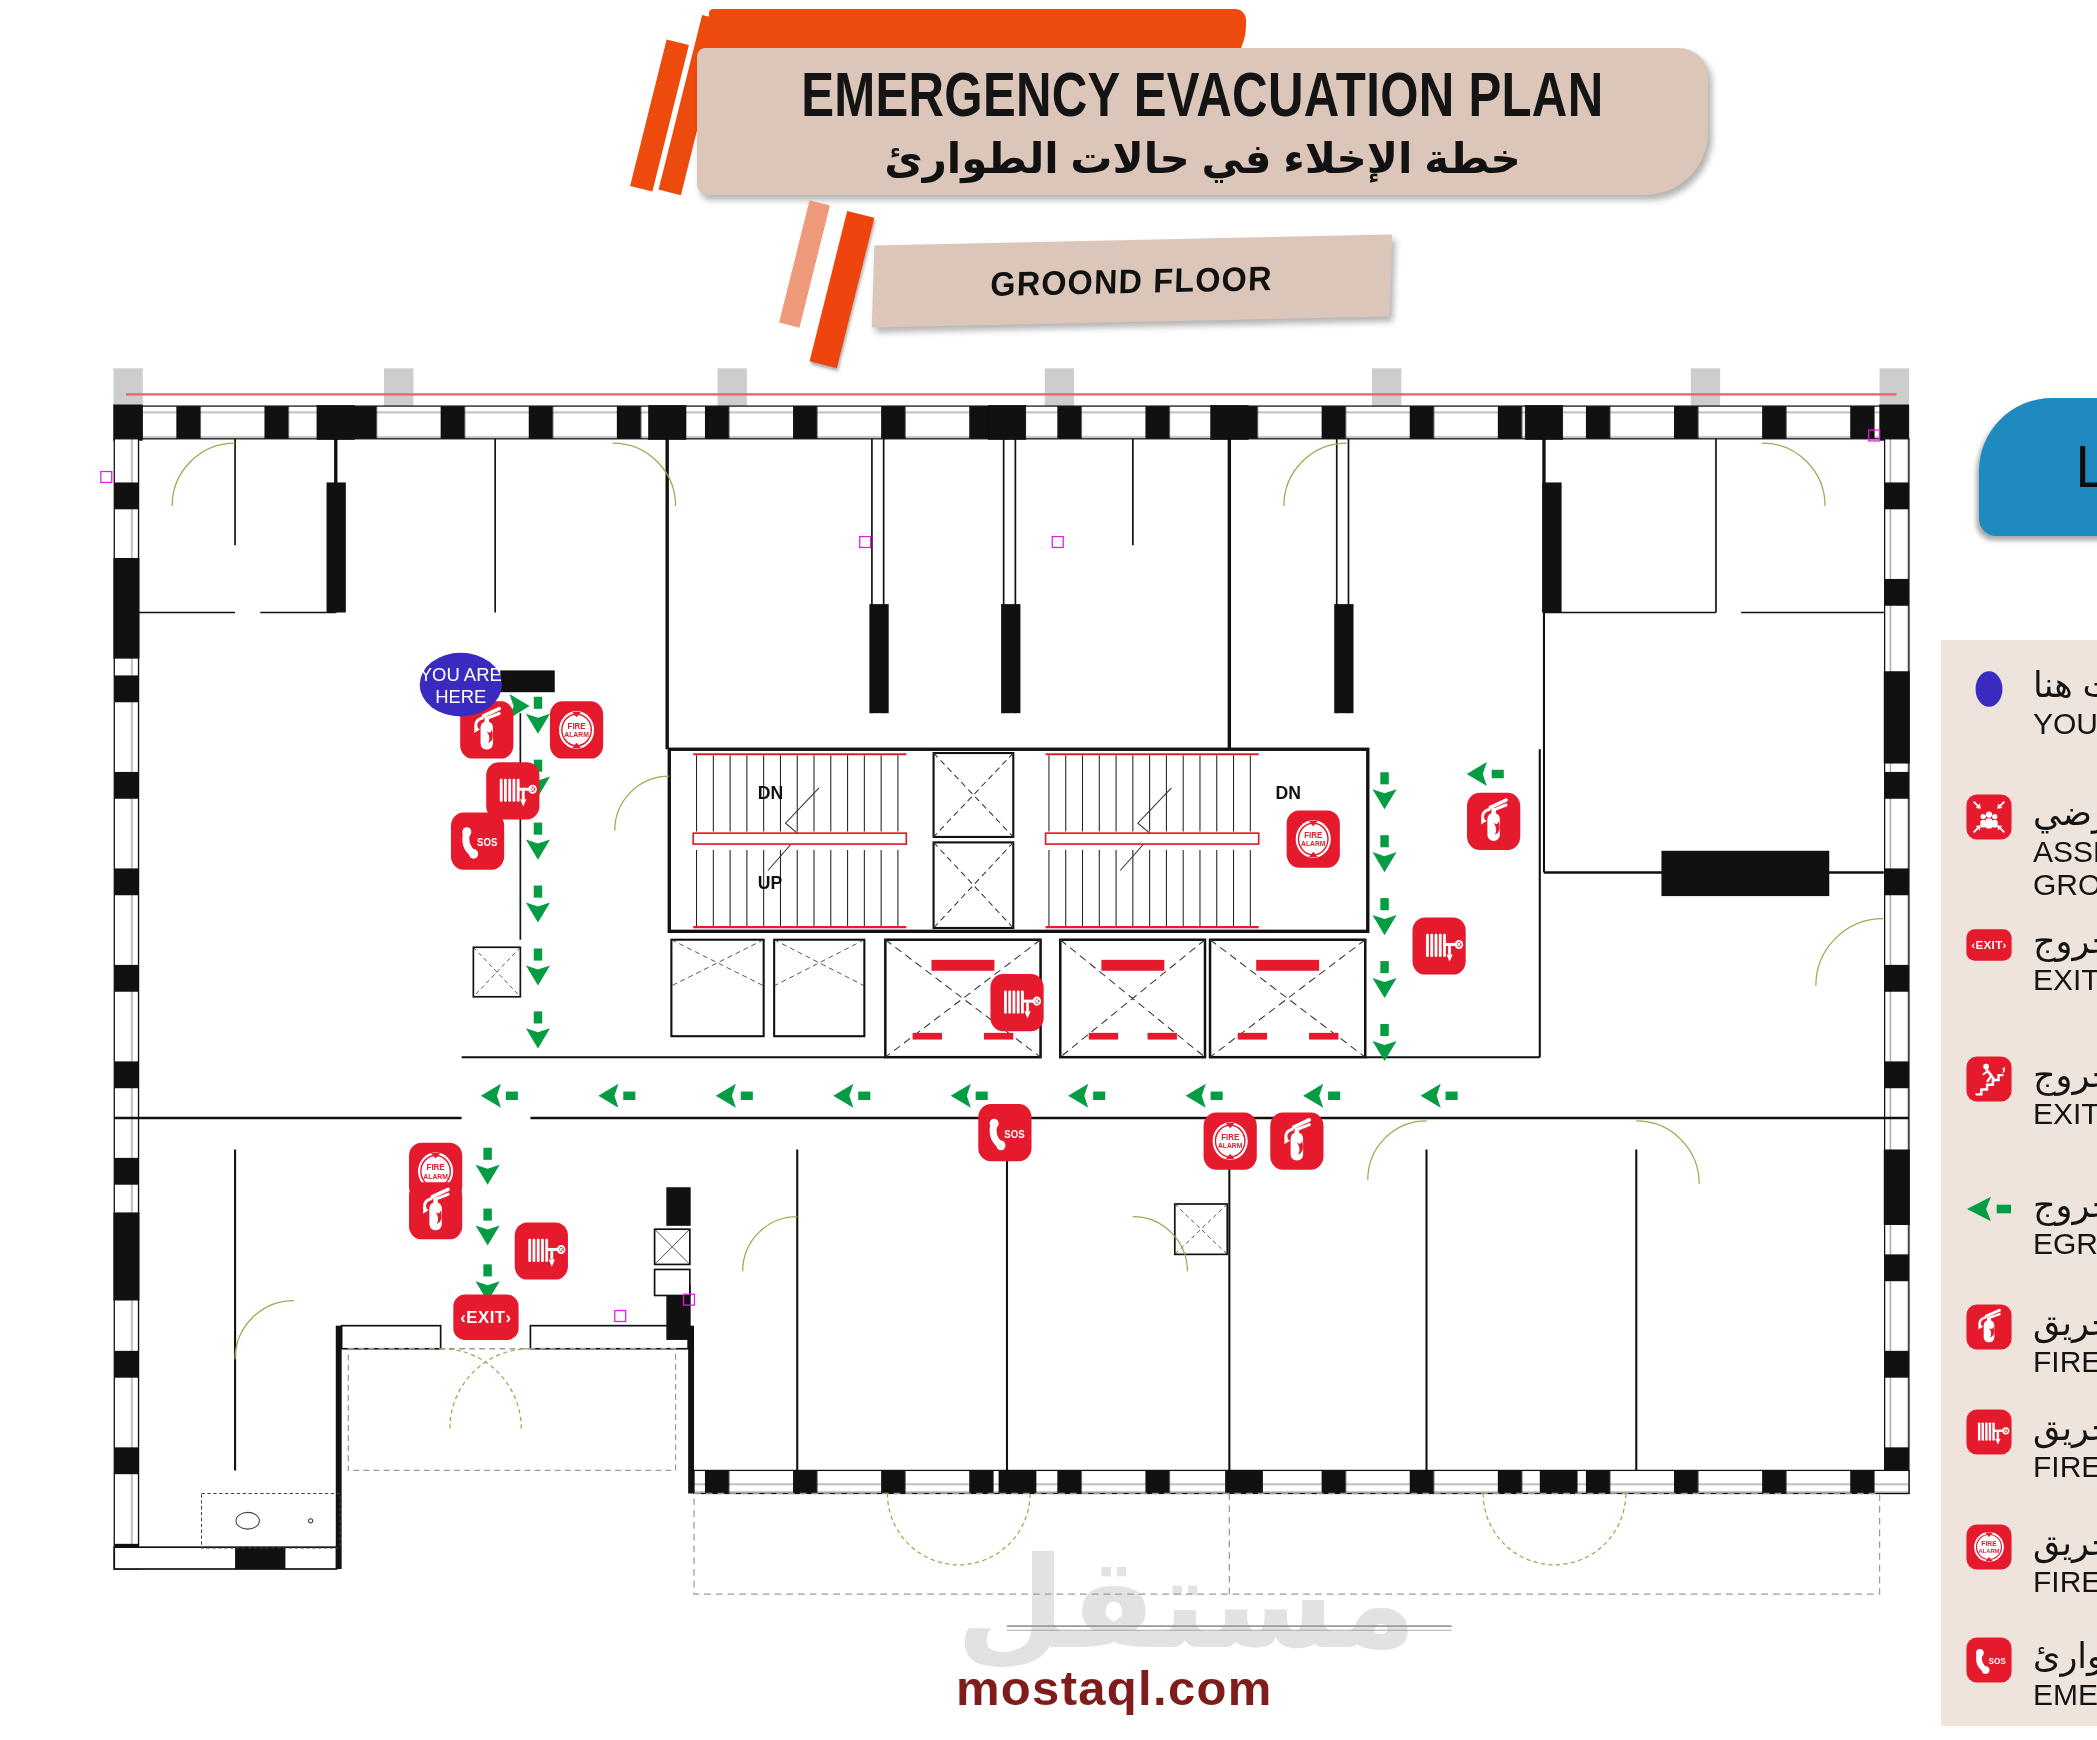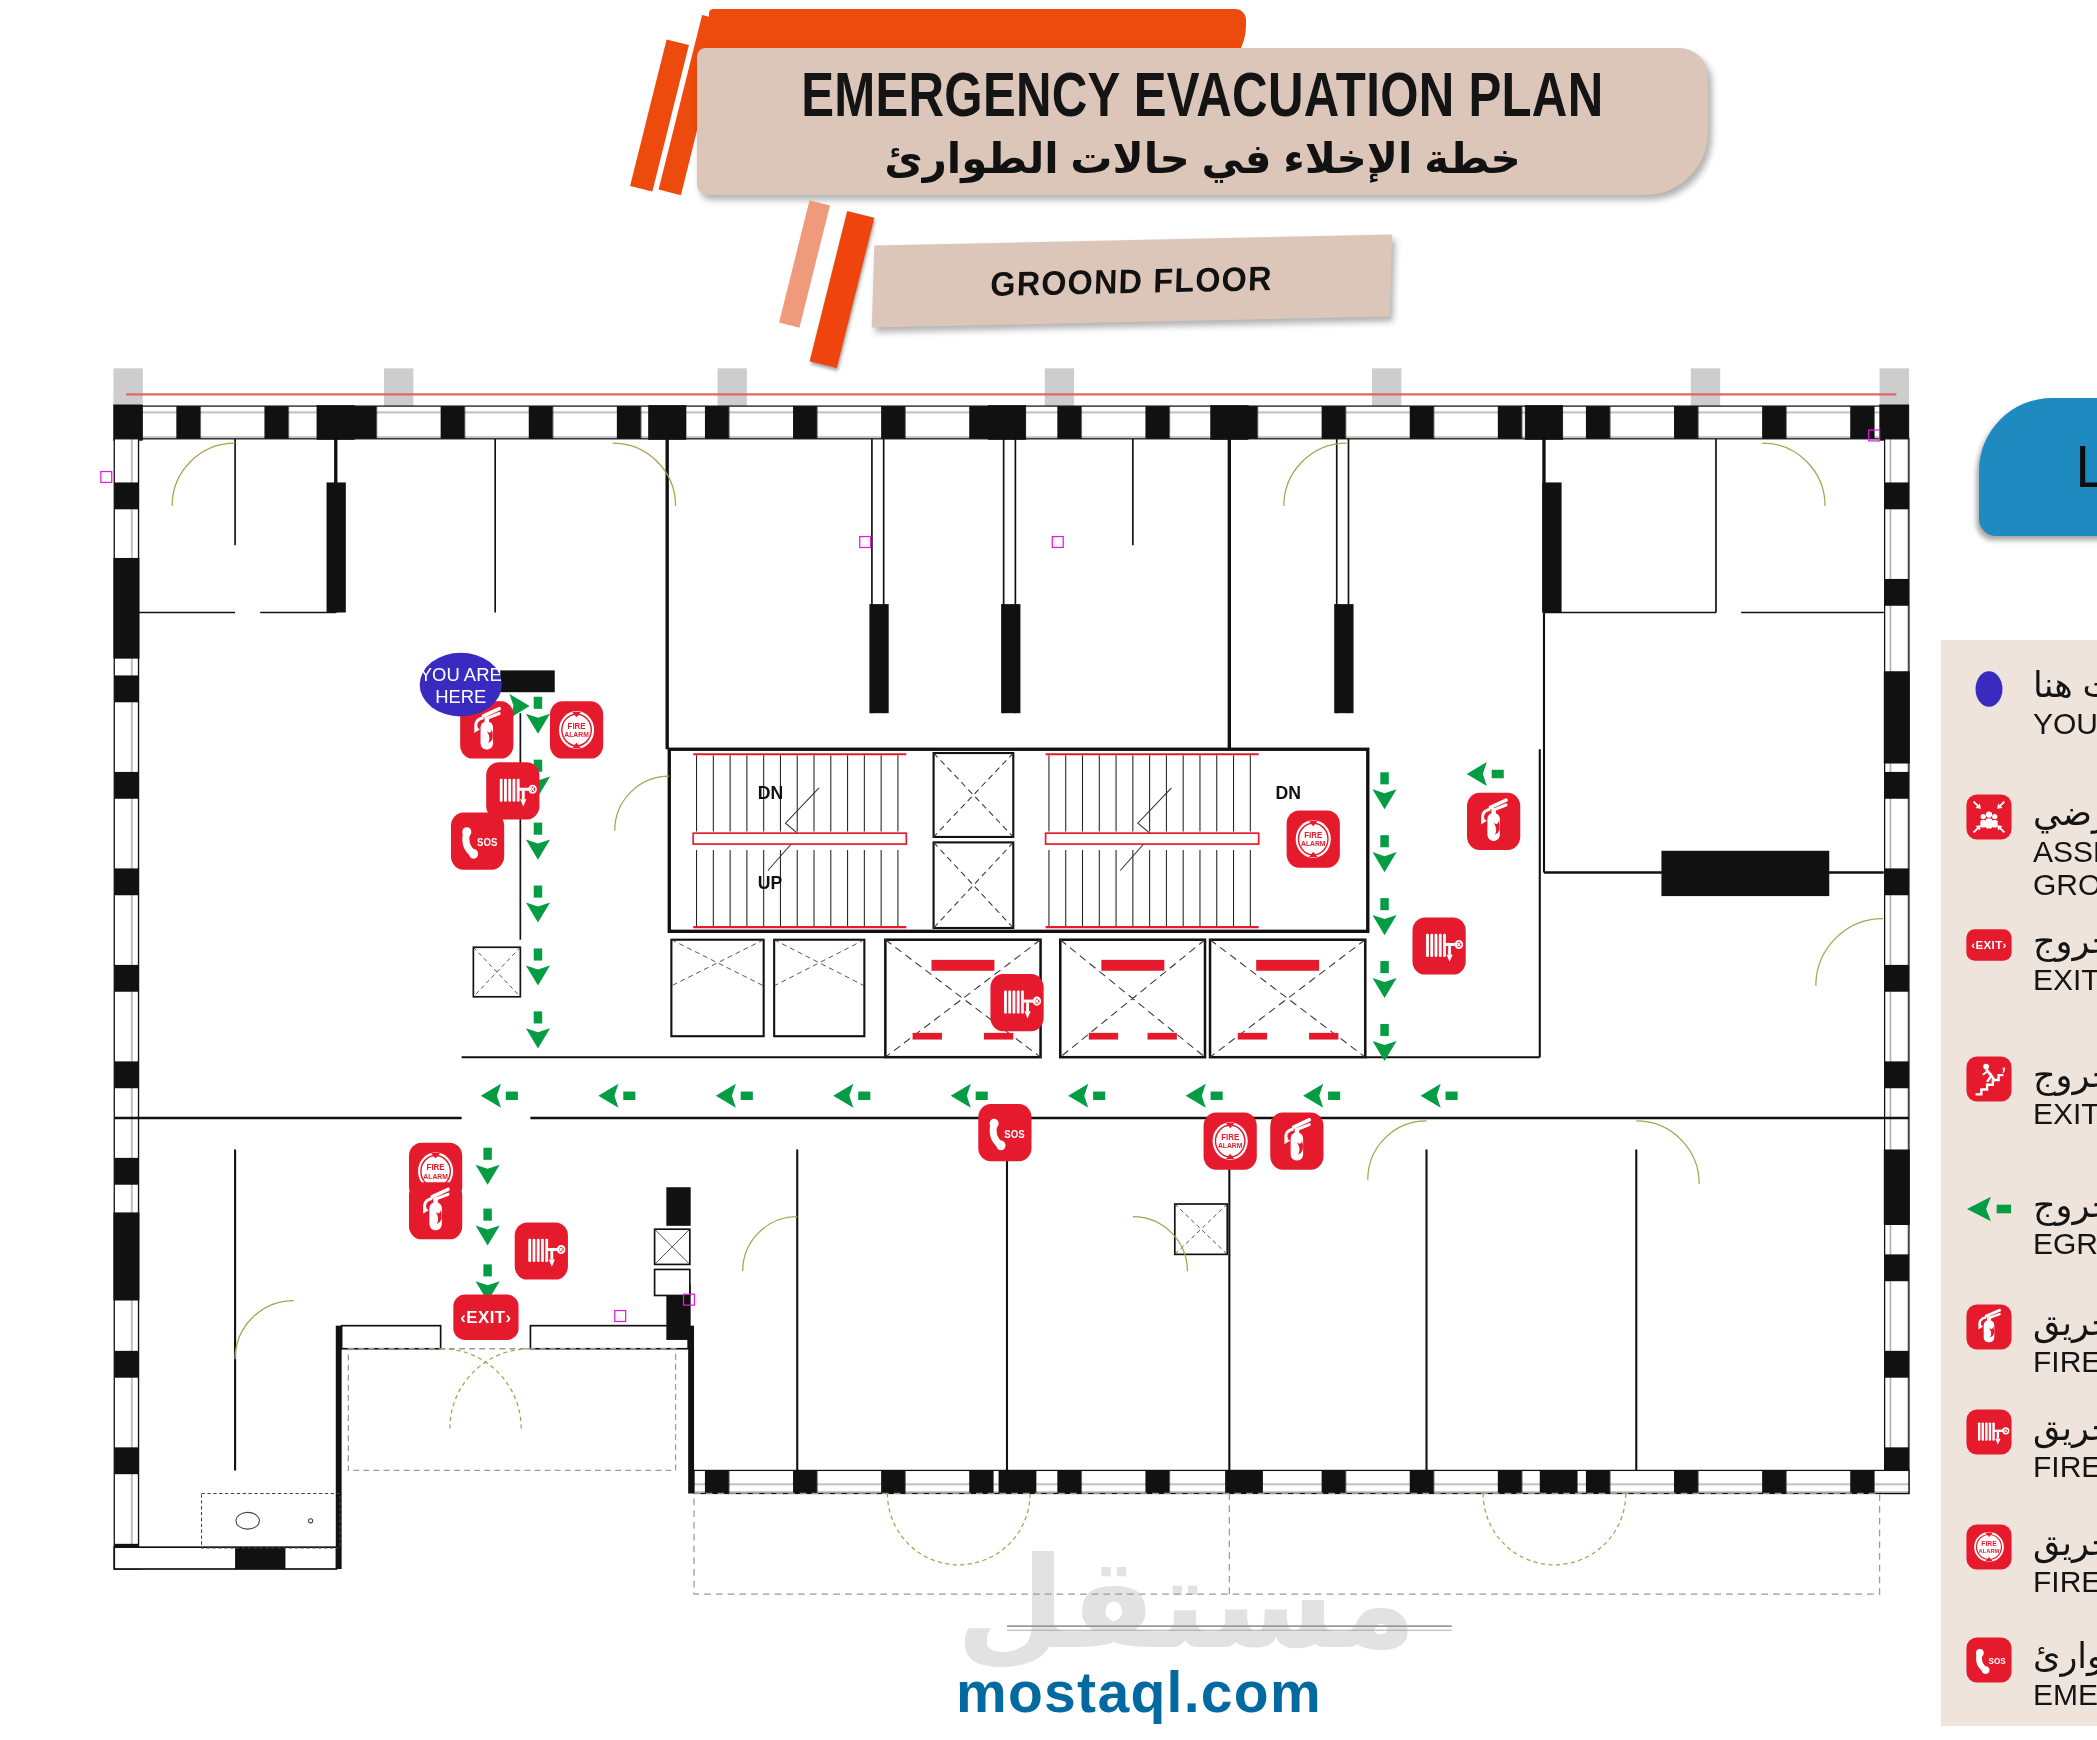--- a/index.html
+++ b/index.html
@@ -33,21 +33,21 @@
   #legend-panel{position:absolute;left:1941px;top:640px;width:525px;height:1086px;background:#efe4dc;}
   .lrow{position:absolute;left:24px;display:flex;align-items:flex-start;}
   .licon{width:48px;height:48px;flex:0 0 48px;}
   .licon svg{width:48px;height:48px;display:block;}
   .ltxt{margin-left:20px;max-width:419px;}
   .ltxt .ar{font-size:35px;color:#141414;line-height:1.12;}
   .ltxt .en{font-size:30px;color:#141414;line-height:1.12;margin-top:2.5px;}
   
   #watermark{position:absolute;left:956px;top:1544px;width:587px;text-align:left;z-index:1;}
   #wm-ar{font-size:126px;font-weight:bold;color:#e2e2e2;line-height:.95;}
-  #wm-en{font-size:57px;font-weight:bold;color:#0369a1;letter-spacing:1.3px;line-height:1;}
+  #wm-en{font-size:49px;font-weight:bold;color:#7f1d1d;letter-spacing:1.3px;line-height:1;}
   
   #plan-svg{position:absolute;left:0;top:0;z-index:2;}
   .hdr-layer{z-index:5;}
   text{font-family:"Liberation Sans","DejaVu Sans",sans-serif;}
 </style>
 </head>
 <body>
 
 <div id="watermark">
   <div id="wm-ar">مستقل</div>

